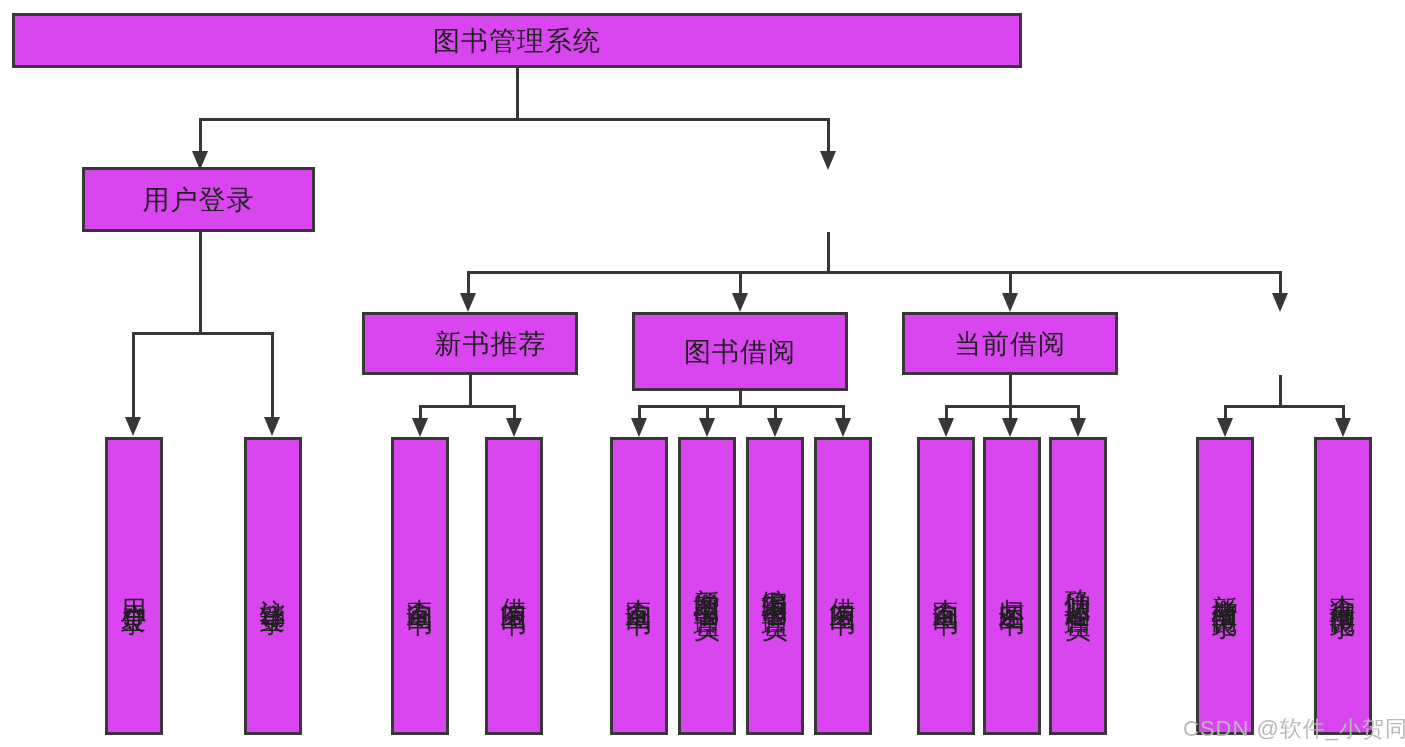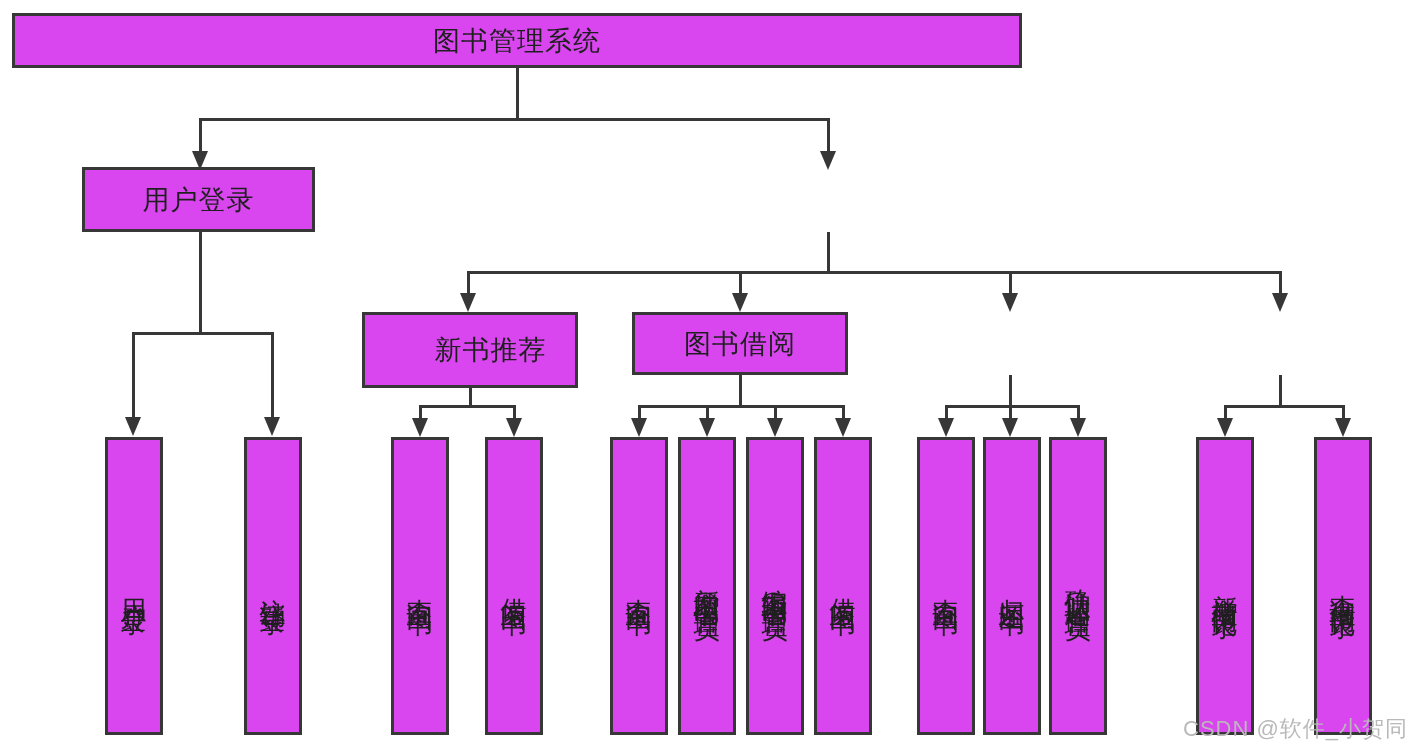--- a/index.html
+++ b/index.html
@@ -86,22 +86,23 @@
   <div class="hline" style="left:466.5px; top:270.5px; width:815px;"></div>
   <div class="vline" style="left:466.5px; top:270.5px; height:24px;"></div>
   <div class="arrowhead" style="left:460px; top:293px;"></div>
   <div class="vline" style="left:738.5px; top:270.5px; height:24px;"></div>
   <div class="arrowhead" style="left:732px; top:293px;"></div>
   <div class="vline" style="left:1008.5px; top:270.5px; height:24px;"></div>
   <div class="arrowhead" style="left:1002px; top:293px;"></div>
   <div class="vline" style="left:1278.5px; top:270.5px; height:24px;"></div>
   <div class="arrowhead" style="left:1272px; top:293px;"></div>
 
-  <div class="node" style="left:362px; top:312px; width:216px; height:76px;padding-left:41px;">新书推荐</div>
-  <div class="node" style="left:632px; top:312px; width:216px; height:63px;">图书借阅</div>
+  <div class="node" style="left:362px; top:312px; width:216px; height:63px;padding-left:41px;">新书推荐</div>
+  <div class="node" style="left:632px; top:312px; width:216px; height:79px;">图书借阅</div>
+  <div class="node" style="left:902px; top:312px; width:216px; height:63px;">当前借阅</div>
 
   <div class="vline" style="left:468.5px; top:375px; height:32px;"></div>
   <div class="hline" style="left:418.5px; top:404.5px; width:97px;"></div>
   <div class="vline" style="left:418.5px; top:404.5px; height:14px;"></div>
   <div class="arrowhead" style="left:412px; top:418px;"></div>
   <div class="vline" style="left:512.5px; top:404.5px; height:14px;"></div>
   <div class="arrowhead" style="left:506px; top:418px;"></div>
 
   <div class="vline" style="left:738.5px; top:375px; height:32px;"></div>
   <div class="hline" style="left:637.5px; top:404.5px; width:207px;"></div>

